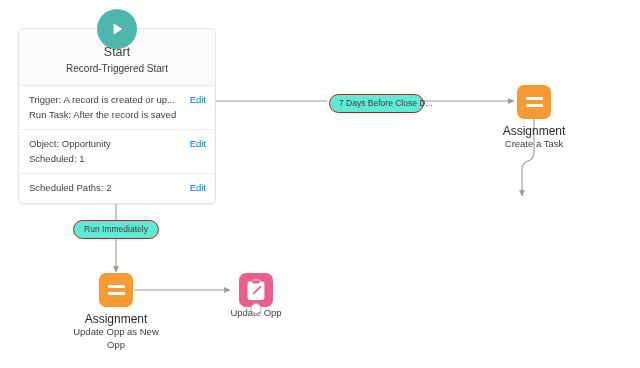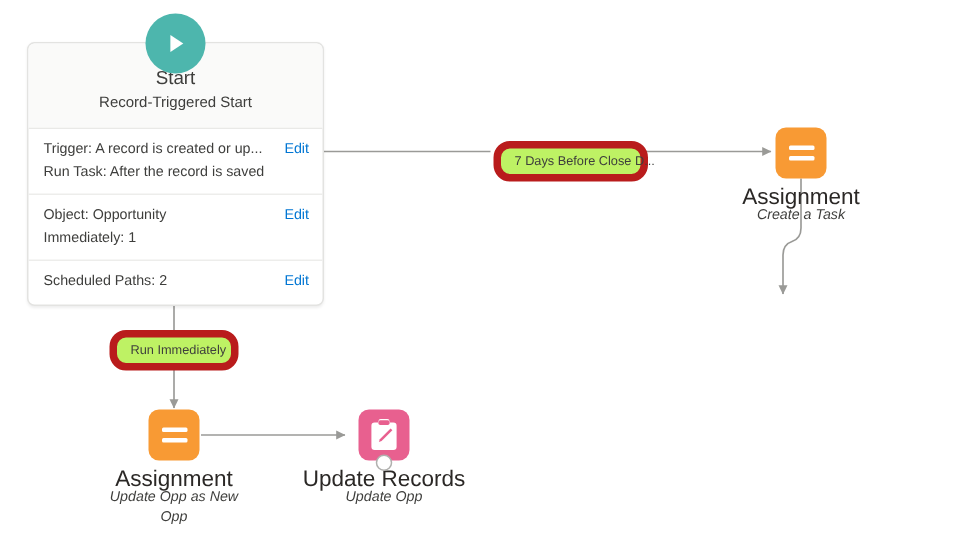--- a/index.html
+++ b/index.html
@@ -57,23 +57,23 @@
 
   
   .node{position:absolute;width:120px;text-align:center;}
   .node .icon{
     width:34px;height:34px;border-radius:7px;
     margin:0 auto;display:flex;align-items:center;justify-content:center;
     position:relative;
   }
   .node .icon.orange{background:#f6921e;background:#f89a34;}
   .node .icon.pink{background:#e8608f;}
-  .node .nm{font-size:15px;line-height:13px;color:#2b2826;margin-top:6px;}
+  .node .nm{font-size:12px;line-height:13px;color:#2b2826;margin-top:6px;}
   .node .nm.sel{font-weight:bold;}
-  .node .sub{font-size:9.5px;line-height:12.5px;color:#3e3e3c;font-style:italic;}
+  .node .sub{font-size:9.5px;line-height:12.5px;color:#3e3e3c;}
 
   .eq{width:17px;height:3px;background:#fff;border-radius:1px;}
   .eq+.eq{margin-top:4px;}
   .eqwrap{display:flex;flex-direction:column;align-items:center;}
 
   
   .selring{
     position:absolute;left:50%;top:-4px;transform:translateX(-50%);
     width:42px;height:42px;border-radius:10px;
     border:2px solid #0176d3;
@@ -86,21 +86,21 @@
     background:#ffffff;border:1.3px solid #b0b0ae;box-sizing:border-box;
   }
   .trash{
     position:absolute;right:15px;top:-13px;width:12px;height:13px;
     cursor:pointer;
   }
 
   
   .pill{
     position:absolute;
-    background:#bef264;border:5px solid #b91c1c;border-radius:11px;
+    background:#5eead4;border:1px solid #b91c1c;border-radius:11px;
     font-size:8.5px;line-height:13px;color:#3e3e3c;
     padding:2px 9px;white-space:nowrap;
     text-align:center;
   }
 </style>
 </head>
 <body>
 
 <div id="canvas">
 
@@ -147,21 +147,21 @@
       </div>
       <span class="edit">Edit</span>
     </div>
 
     <div class="sec">
       <div class="line">
         <span>Object:</span>
         <b>Opportunity</b>
       </div>
       <div class="line">
-        <span>Immediately:</span>
+        <span>Scheduled:</span>
         <b>1</b>
       </div>
       <span class="edit">Edit</span>
     </div>
 
     <div class="sec">
       <div class="line">
         <span>Scheduled Paths:</span>
         <b>2</b>
       </div>
@@ -199,17 +199,16 @@
   <div class="node" style="left:196px;top:273px;">
     <div class="icon pink">
       <svg width="22" height="23" viewBox="0 0 22 23" aria-hidden="true">
         <rect x="2.6" y="2.6" width="16.8" height="18.4" rx="2.2" fill="#ffffff"></rect>
         <rect x="7.3" y="0.4" width="7.4" height="4.4" rx="1.5" fill="#ffffff"></rect>
         <rect x="7.3" y="1.2" width="7.4" height="3.2" rx="1.2" fill="#e8608f"></rect>
         <path d="M15.4 6.6 L16.6 7.8 L9.4 15.0 L7.6 15.6 L8.2 13.8 Z" fill="#e8608f"></path>
       </svg>
       <div class="handle"></div>
     </div>
-    <div class="nm">Update Records</div>
     <div class="sub">Update Opp</div>
   </div>
 
 </div>
 
 </body></html>

